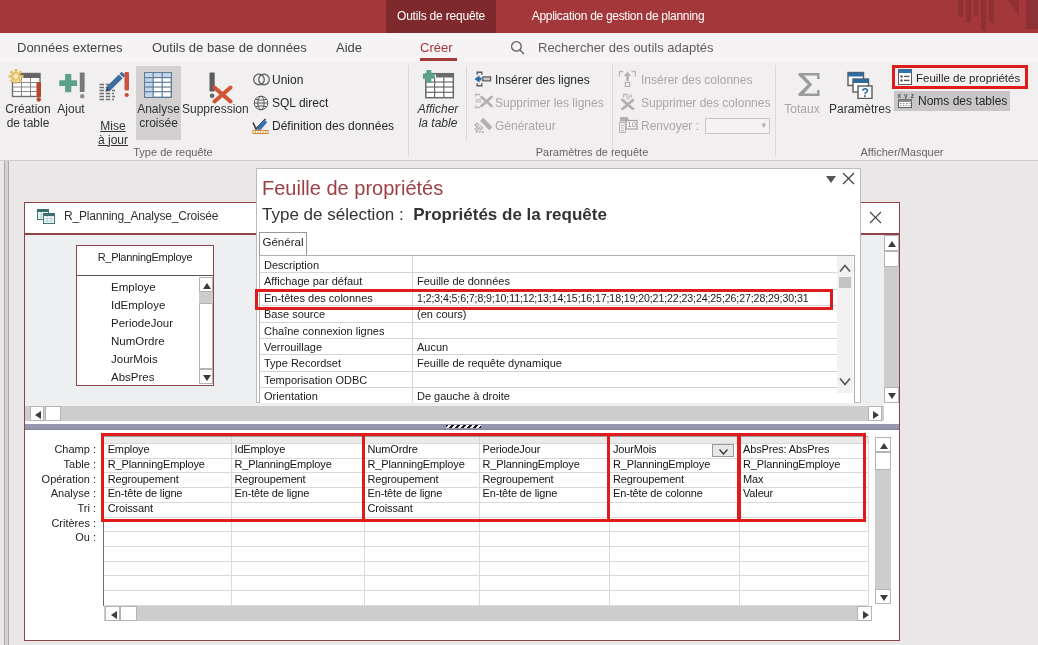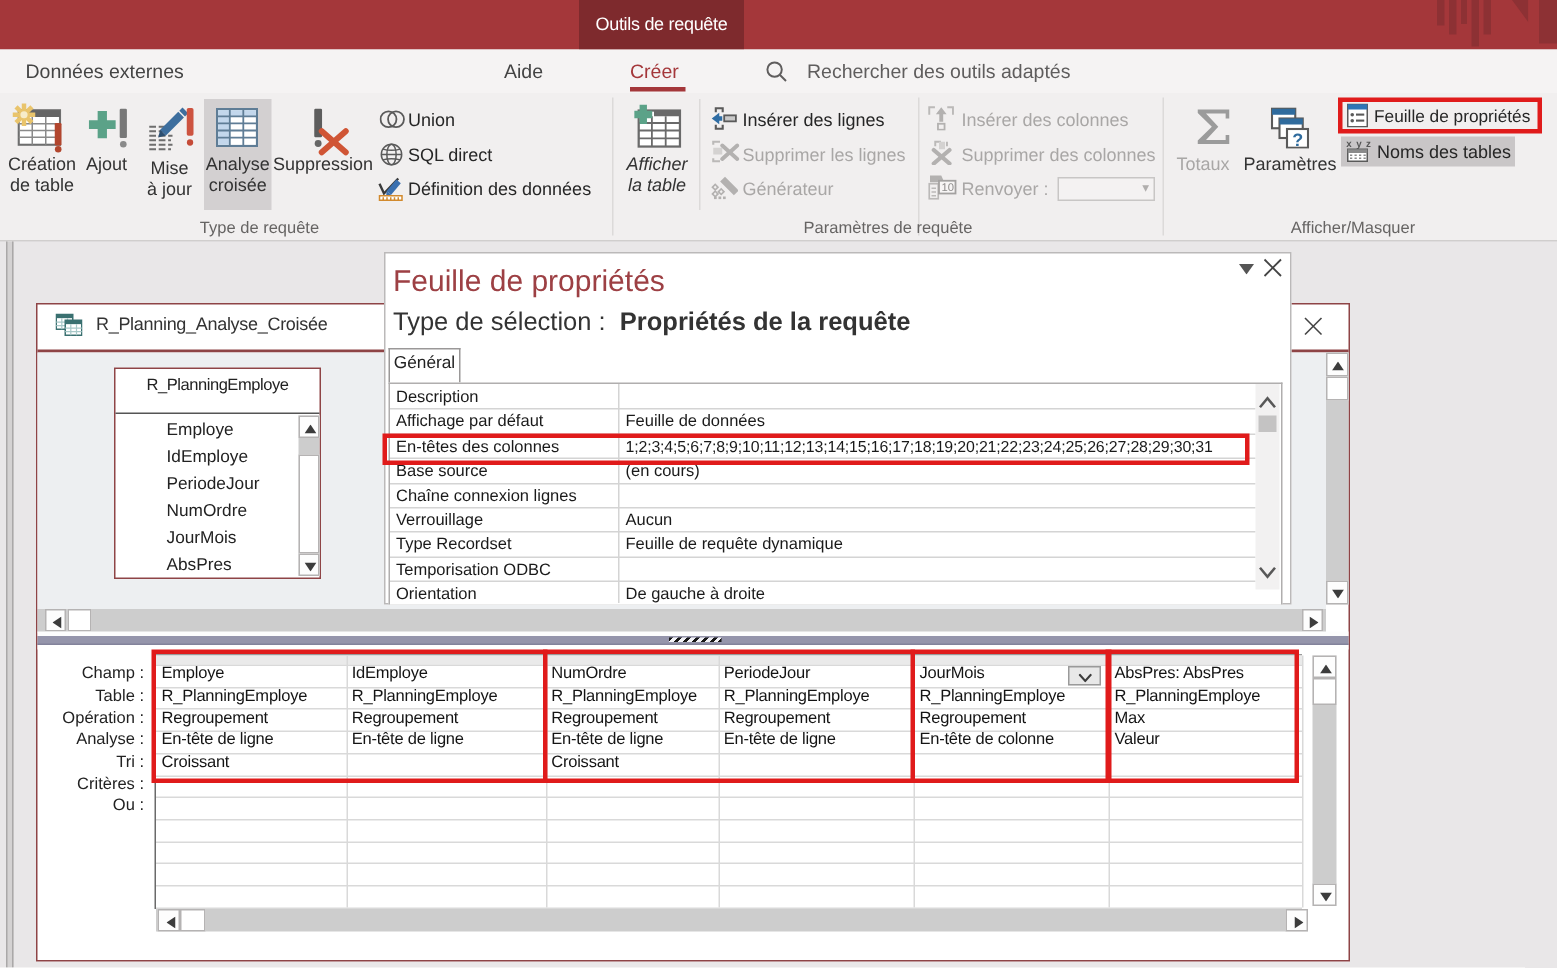--- a/index.html
+++ b/index.html
@@ -21,31 +21,33 @@
 .cellt{position:absolute;font-size:11px;color:#141414;height:14px;line-height:14px;letter-spacing:-0.15px;}
 .redbox{position:absolute;border:3px solid #e01b1b;box-sizing:border-box;}
 .prl{position:absolute;font-size:11px;color:#1a1a1a;height:16px;line-height:16.5px;}
 svg{position:absolute;}
 </style></head>
 <body>
 
 <div class="ab" style="left:0;top:0;width:1038px;height:33px;background:#a4373a;">
   <div class="ab" style="left:386px;top:0;width:110px;height:33px;background:#7e2a2d;"></div>
   <div class="tx tbt" style="left:386px;width:110px;text-align:center;letter-spacing:-0.2px;">Outils de requête</div>
+  <div class="tx tbt" style="left:520px;width:196px;text-align:center;letter-spacing:-0.3px;">Application de gestion de planning</div>
   <div class="ab" style="left:958px;top:0;width:5px;height:17px;background:#8d3134;"></div>
   <div class="ab" style="left:966px;top:0;width:5px;height:23px;background:#8d3134;"></div>
   <div class="ab" style="left:974px;top:0;width:4px;height:16px;background:#8d3134;"></div>
   <div class="ab" style="left:981px;top:0;width:5px;height:31px;background:#8d3134;"></div>
   <div class="ab" style="left:989px;top:0;width:5px;height:23px;background:#8d3134;"></div>
   <div class="ab" style="left:1008px;top:0;width:11px;height:15px;background:#8d3134;clip-path:polygon(0 0,100% 0,100% 100%);"></div>
   <div class="ab" style="left:1026px;top:0;width:12px;height:29px;background:#8d3134;"></div>
 </div>
 
 <div class="ab" style="left:0;top:33px;width:1038px;height:29px;background:#f5f3f3;">
   <div class="tx tab" style="left:17px;">Données externes</div>
+  <div class="tx tab" style="left:152px;">Outils de base de données</div>
   <div class="tx tab" style="left:336px;">Aide</div>
   <div class="tx tab" style="left:420px;color:#a4373a;">Créer</div>
   <div class="ab" style="left:420px;top:25px;width:37px;height:3px;background:#a4373a;"></div>
   <svg style="left:510px;top:7px;" width="16" height="16" viewBox="0 0 16 16">
       <circle cx="6.4" cy="6.4" r="4.8" fill="none" stroke="#5f5d5d" stroke-width="1.3"></circle>
       <line x1="10" y1="10" x2="14" y2="14" stroke="#5f5d5d" stroke-width="1.3"></line>
     </svg>
   <div class="tx tab" style="left:538px;color:#5f5d5d;">Rechercher des outils adaptés</div>
 </div>
 
@@ -53,21 +55,21 @@
 <div class="gsep" style="left:408px;"></div>
 <div class="gsep" style="left:466px;top:66px;height:74px;"></div>
 <div class="gsep" style="left:612px;"></div>
 <div class="gsep" style="left:775px;"></div>
 <div class="glabel" style="left:108px;width:130px;">Type de requête</div>
 <div class="glabel" style="left:512px;width:160px;">Paramètres de requête</div>
 <div class="glabel" style="left:822px;width:160px;">Afficher/Masquer</div>
 <div class="ab" style="left:136px;top:66px;width:45px;height:74px;background:#d3d0d1;"></div>
 <div class="biglbl" style="left:1px;top:103px;width:54px;">Création<br>de table</div>
 <div class="biglbl" style="left:48px;top:103px;width:46px;">Ajout</div>
-<div class="biglbl" style="left:91px;top:106px;width:44px;">Mise<br>à jour</div>
+<div class="biglbl" style="left:91px;top:120px;width:44px;text-decoration:underline;">Mise<br>à jour</div>
 <div class="biglbl" style="left:136px;top:103px;width:45px;">Analyse<br>croisée</div>
 <div class="biglbl" style="left:182px;top:103px;width:66px;">Suppression</div>
 <div class="biglbl" style="left:414px;top:103px;width:48px;font-style:italic;">Afficher<br>la table</div>
 <div class="smtxt" style="left:272px;top:72px;">Union</div>
 <div class="smtxt" style="left:272px;top:95px;">SQL direct</div>
 <div class="smtxt" style="left:272px;top:118px;">Définition des données</div>
 <div class="smtxt" style="left:495px;top:72px;">Insérer des lignes</div>
 <div class="smtxt dis" style="left:495px;top:95px;">Supprimer les lignes</div>
 <div class="smtxt dis" style="left:495px;top:118px;">Générateur</div>
 <div class="smtxt dis" style="left:641px;top:72px;">Insérer des colonnes</div>

